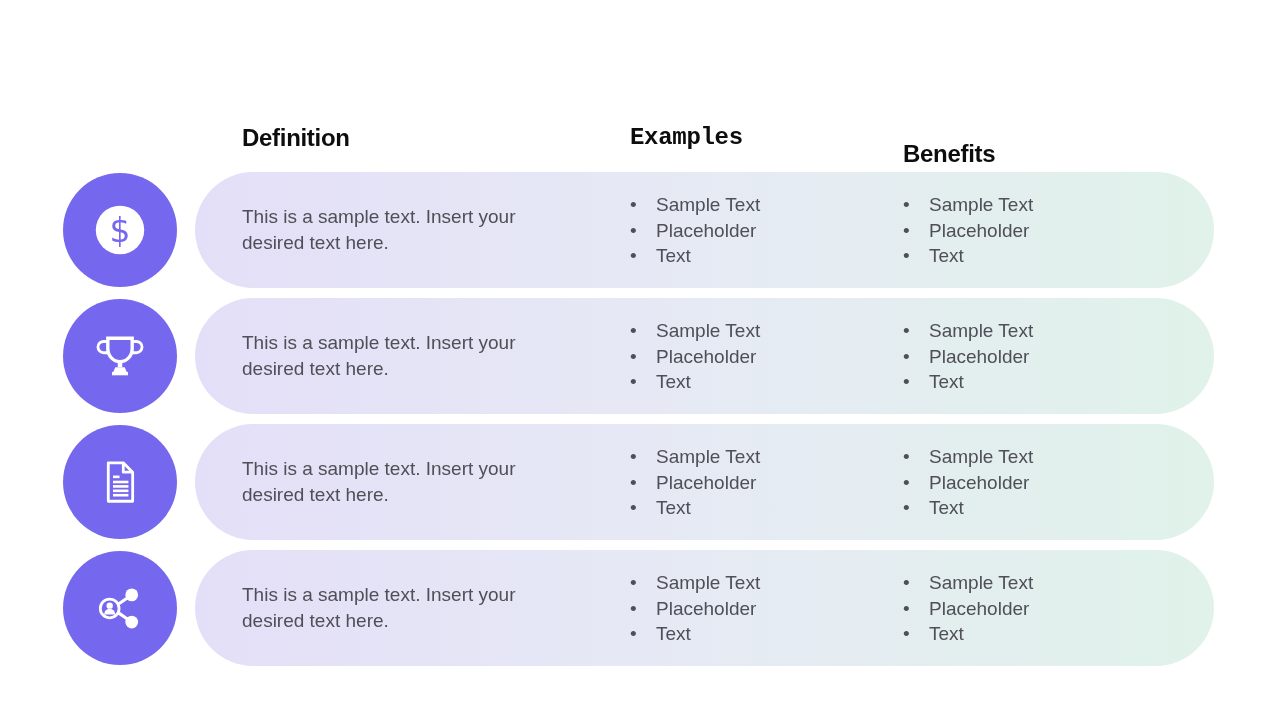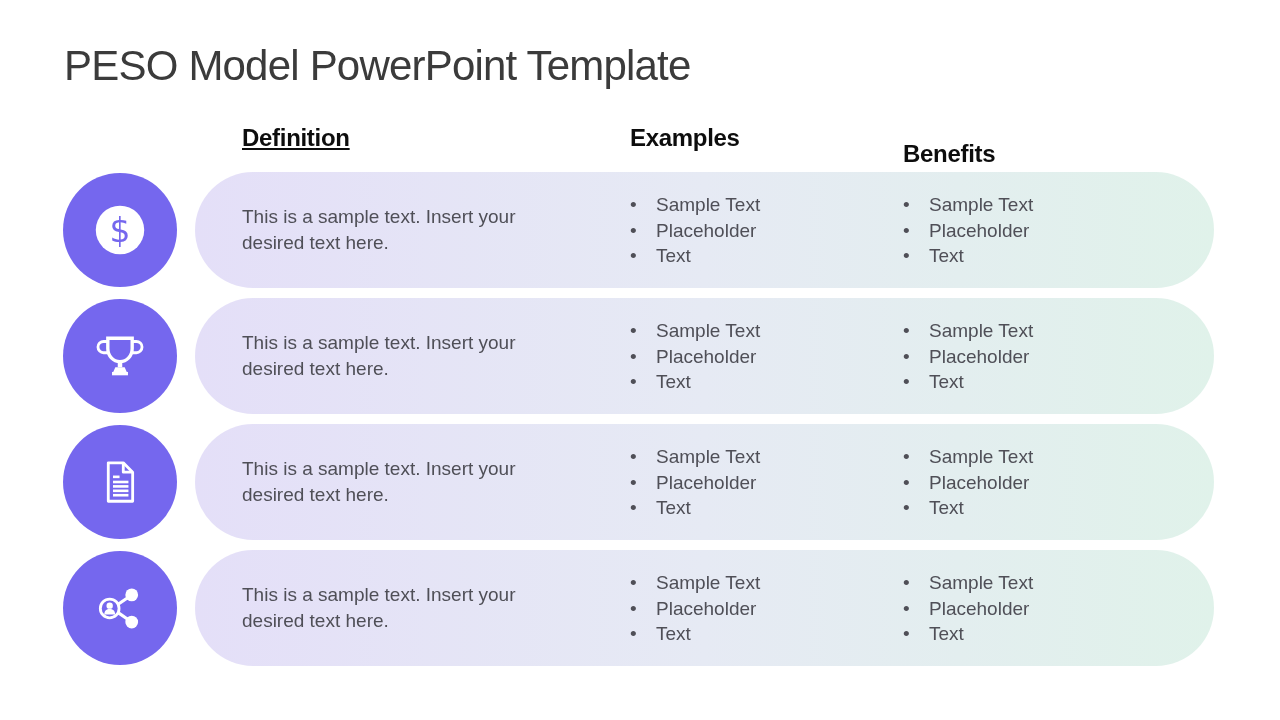--- a/index.html
+++ b/index.html
@@ -9,22 +9,22 @@
   .title {
     position:absolute; left:64px; top:42px;
     font-size:42px; font-weight:400; color:#3b3b3b; letter-spacing:-0.8px;
     font-family:"Liberation Sans", sans-serif;
   }
 
   .col-header {
     position:absolute; top:124px;
     font-size:24px; font-weight:700; color:#0d0d0d; letter-spacing:-0.3px;
   }
-  .col-header.definition { left:242px;text-decoration:underline; }
-  .col-header.examples  { left:630px; }
+  .col-header.definition { left:242px; }
+  .col-header.examples  { left:630px;font-family:Liberation Mono, monospace; }
   .col-header.benefits  { left:903px;margin-top:16px; }
 
   .row {
     position:absolute; left:195px; width:1019px; height:116px;
     border-radius:58px;
     background:linear-gradient(90deg, #e4dff8 0%, #e6eaf4 50%, #e0f2ea 100%);
   }
   .row.r0 { top:172px; }
   .row.r1 { top:298px; }
   .row.r2 { top:424px; }
@@ -53,21 +53,20 @@
   .bullet-list.examples { left:435px; }
   .bullet-list.benefits { left:708px; }
   .bullet-item { display:flex; line-height:25.5px; }
   .bullet-dot { width:26px; color:#4f4f57; }
 </style>
 </head>
 <body>
 
 <div class="slide">
 
-  <div class="title">PESO Model PowerPoint Template</div>
 
   <div class="col-header definition">Definition</div>
   <div class="col-header examples">Examples</div>
   <div class="col-header benefits">Benefits</div>
 
   <div class="row r0">
     <div class="def-text">This is a sample text. Insert your desired text here.</div>
     <div class="bullet-list examples">
       <div class="bullet-item">
           <span class="bullet-dot">•</span>

